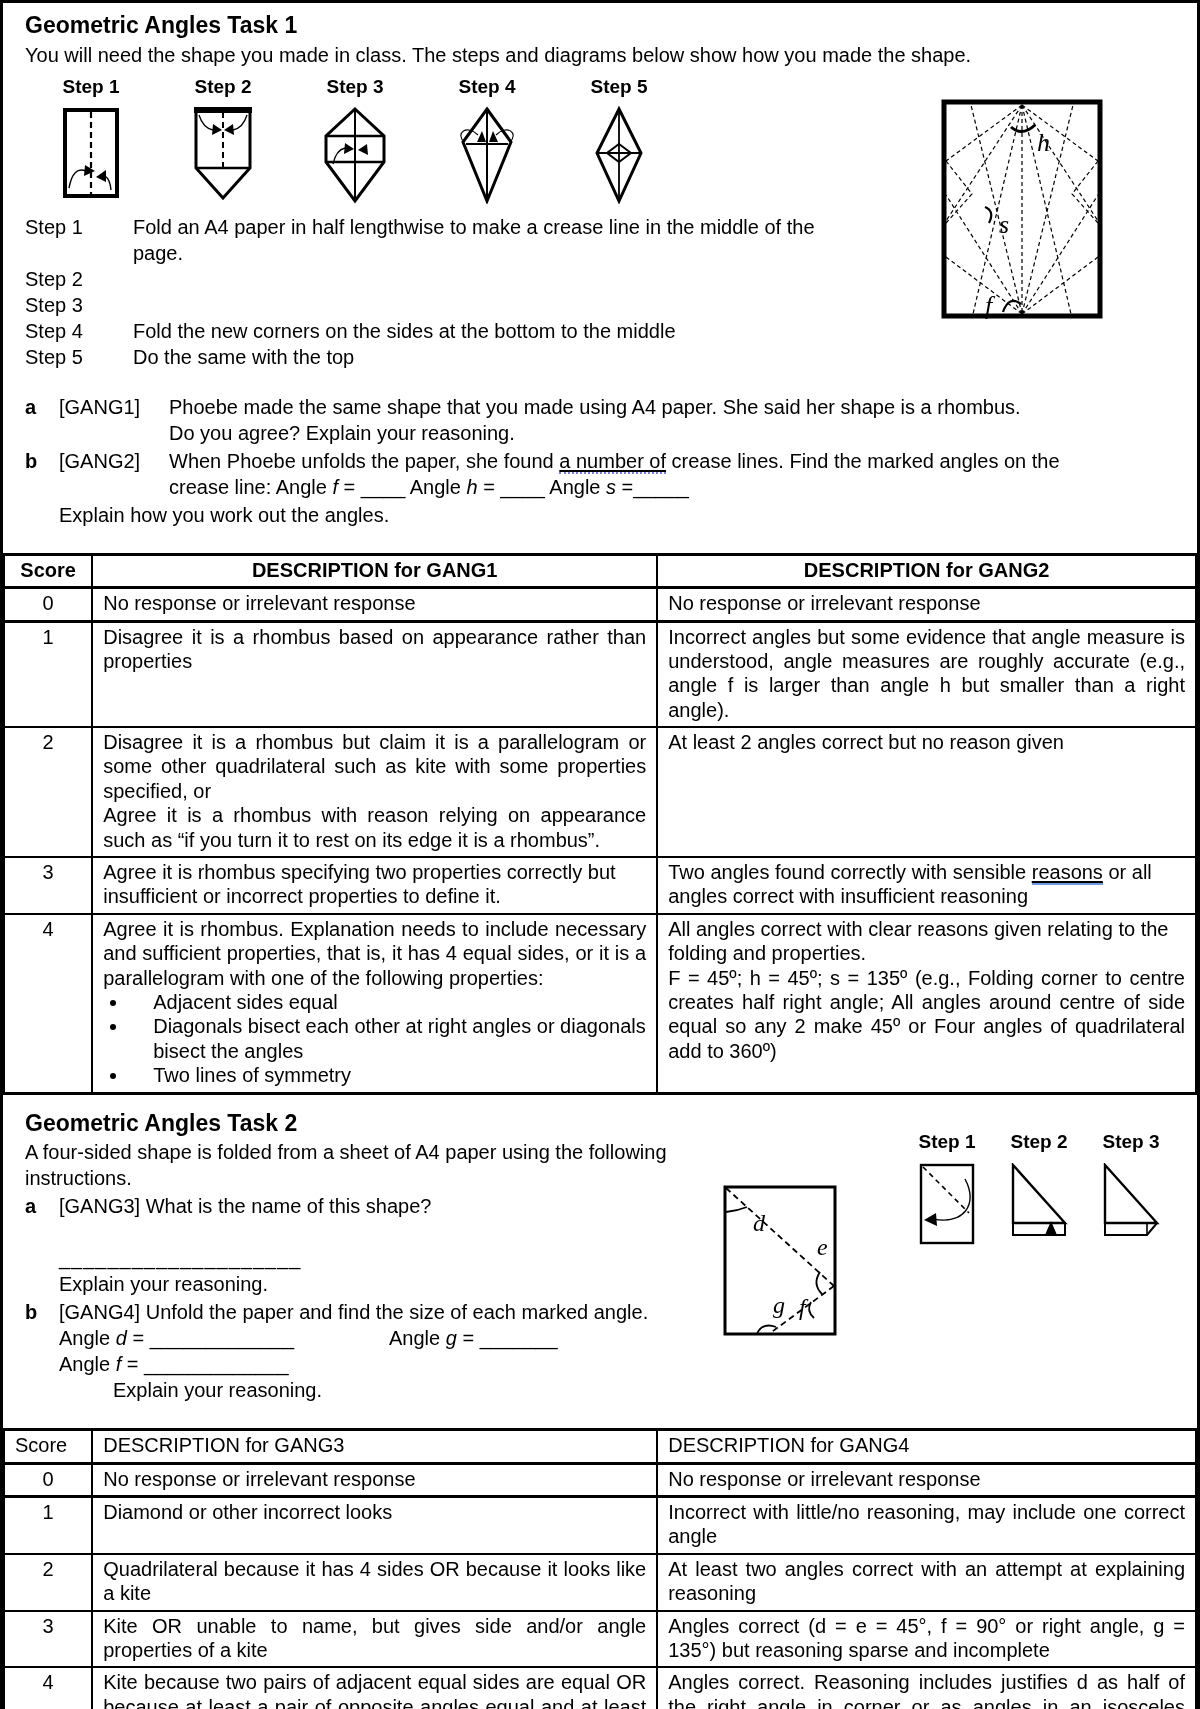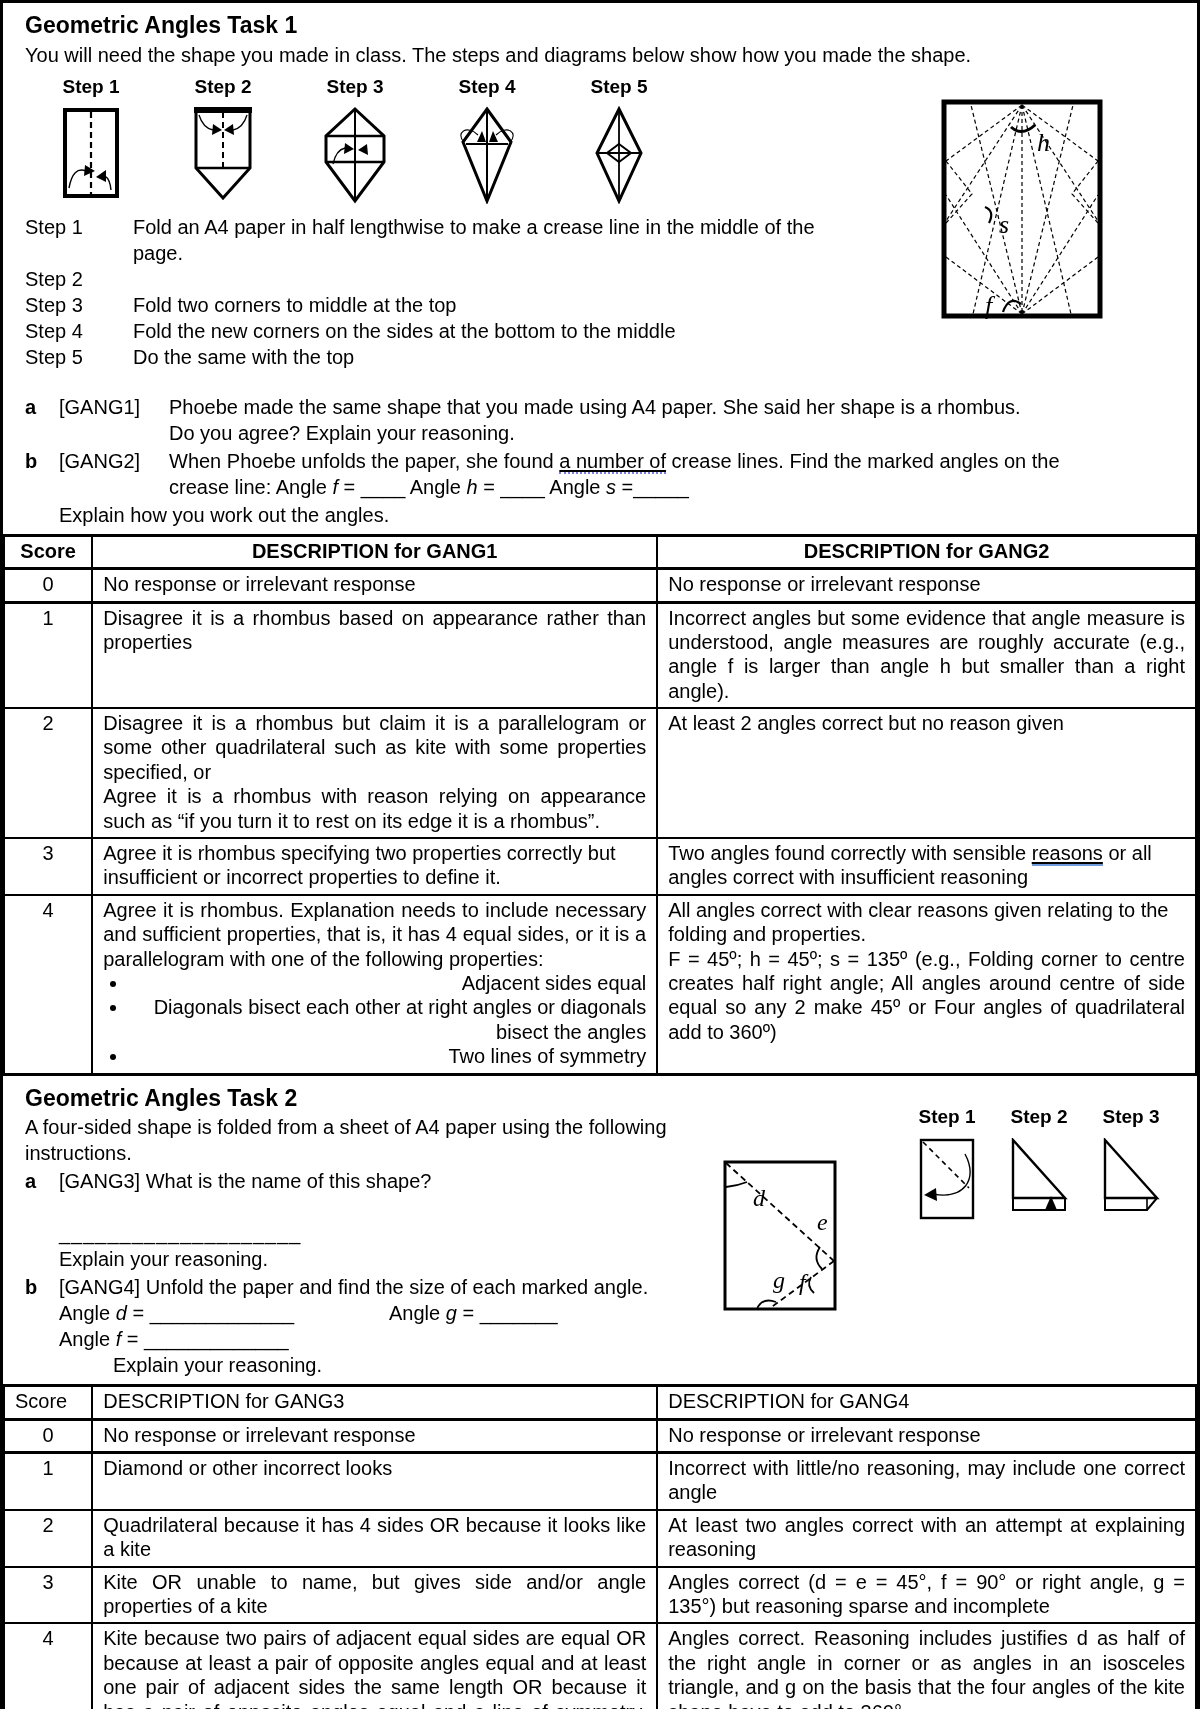--- a/index.html
+++ b/index.html
@@ -40,32 +40,32 @@
   .ital { font-style:italic; }
 
   .ul-squig { text-decoration:underline; text-underline-offset:2px;
               border-bottom:2px dotted var(--annotation_blue,#7b7be0); padding-bottom:0px; }
   .ul-solidblue { text-decoration:underline; text-underline-offset:2px;
               border-bottom:2px solid var(--annotation_blue_solid,#6f9bdd); }
 
   
   table.rubric { width:100%; border-collapse:collapse; table-layout:fixed;
                  font-size:20px; line-height:1.22; }
-  table.rubric { border-top:3px solid #000; border-bottom:3px solid #000; }
+  table.rubric { border-top:3px solid #000; border-bottom:3px solid #000;margin-top:19px; }
   .c-score { width:7.4%; } .c-desc1 { width:47.4%; } .c-desc2 { width:45.2%; }
   table.rubric th, table.rubric td { border:2px solid #000; vertical-align:top; padding:2px 10px 4px 10px; }
   table.rubric thead th { border-bottom:3px solid #000; }
   table.rubric tbody tr:first-child td { border-bottom:3px solid #000; }
   th.th-c { text-align:center; font-weight:bold; }
   th.th-l { text-align:left; font-weight:normal; }
   th.th-score { text-align:left; font-weight:normal; }
   td.score { text-align:center; padding-left:2px; padding-right:2px; }
   td.just, p.just { text-align:justify; }
   td p + p { margin-top:0; }
-  td ul { margin:0 0 0 26px; padding:0;text-align:right; }
+  td ul { margin:0 0 0 26px; padding:0; }
   td ul li { padding-left:24px; margin:0; }
 
   
   .t2body { font-size:20px; line-height:1.3; width:720px; }
   .t2row { display:grid; grid-template-columns:34px 1fr; margin-top:2px; }
   .blankline { margin-left:34px; margin-top:26px; letter-spacing:1px; }
   .t2indent { margin-left:34px; }
   .angles { margin-left:34px; display:grid; grid-template-columns:330px 330px; }
   .t2explain2 { margin-left:88px; }
 
@@ -173,21 +173,20 @@
     <div class="steps">
       <div class="steprow">
         <span>Step 1</span>
         <span>Fold an A4 paper in half lengthwise to make a crease line in the middle of the page.</span>
       </div>
       <div class="steprow">
         <span>Step 2</span>
       </div>
       <div class="steprow">
         <span>Step 3</span>
-        <span>Fold two corners to middle at the top</span>
       </div>
       <div class="steprow">
         <span>Step 4</span>
         <span>Fold the new corners on the sides at the bottom to the middle</span>
       </div>
       <div class="steprow">
         <span>Step 5</span>
         <span>Do the same with the top</span>
       </div>
     </div>
@@ -261,21 +260,21 @@
           </ul>
         </td>
         <td>
           <p>All angles correct with clear reasons given relating to the folding and properties.</p>
           <p class="just">F = 45º; h = 45º; s = 135º (e.g., Folding corner to centre creates half right angle; All angles around centre of side equal so any 2 make 45º or Four angles of quadrilateral add to 360º)</p>
         </td>
       </tr>
     </tbody>
   </table>
 
-  <div class="sec" style="min-height:250px;">
+  <div class="sec" style="min-height:250px;margin-top:6px;">
     <div class="sec-title">Geometric Angles Task 2</div>
     <div class="t2body">
       <div class="intro">A four-sided shape is folded from a sheet of A4 paper using the following instructions.</div>
       <div class="t2row">
         <span class="qmark">a</span>
         <span>[GANG3] What is the name of this shape?</span>
       </div>
       <div class="blankline">____________________</div>
       <div class="t2indent">Explain your reasoning.</div>
       <div class="t2row">

